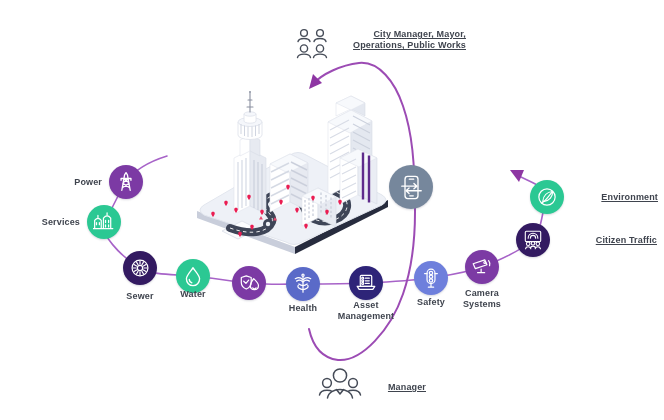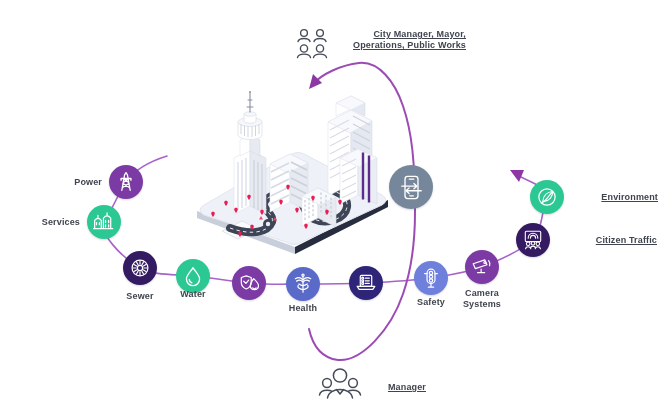--- a/index.html
+++ b/index.html
@@ -200,20 +200,22 @@
   <div class="node" style="left: 349px; top: 266px; background-color: rgb(46, 36, 120);">
     <svg class="nicon" width="22" height="22" viewBox="-10 -10 20 20" fill="none" stroke="#fff" stroke-width="1.1" stroke-linecap="round" stroke-linejoin="round">
       <rect x="-5.2" y="-7" width="10.4" height="10" rx="1"></rect>
       <path d="M-0.6,-4.4 H3 M-0.6,-2 H3 M-0.6,0.4 H3"></path>
       <circle cx="-3" cy="-4.4" r="0.9"></circle>
         <circle cx="-3" cy="-2" r="0.9"></circle>
         <circle cx="-3" cy="0.4" r="0.9"></circle>
       <path d="M-8,3 H8 L6.2,5.8 H-6.2 Z"></path>
     </svg>
   </div>
+  <div class="nlabel center" style="left:324px;top:300px;width:84px">Asset
+Management</div>
 
   <div class="node" style="left: 414px; top: 261px; background-color: rgb(110, 127, 220);">
     <svg class="nicon" width="22" height="22" viewBox="-10 -10 20 20" fill="none" stroke="#fff" stroke-width="1.1" stroke-linecap="round" stroke-linejoin="round">
       <rect x="-3.6" y="-8" width="7.2" height="13" rx="3.5"></rect>
       <circle cx="0" cy="-4.6" r="1.5"></circle>
         <circle cx="0" cy="-1.2" r="1.5"></circle>
         <circle cx="0" cy="2.2" r="1.5"></circle>
       <path d="M0,5 V8.3 M-2.4,8.3 H2.4 M-3.6,-4 H-5.8 M3.6,-4 H5.8"></path>
     </svg>
   </div>

